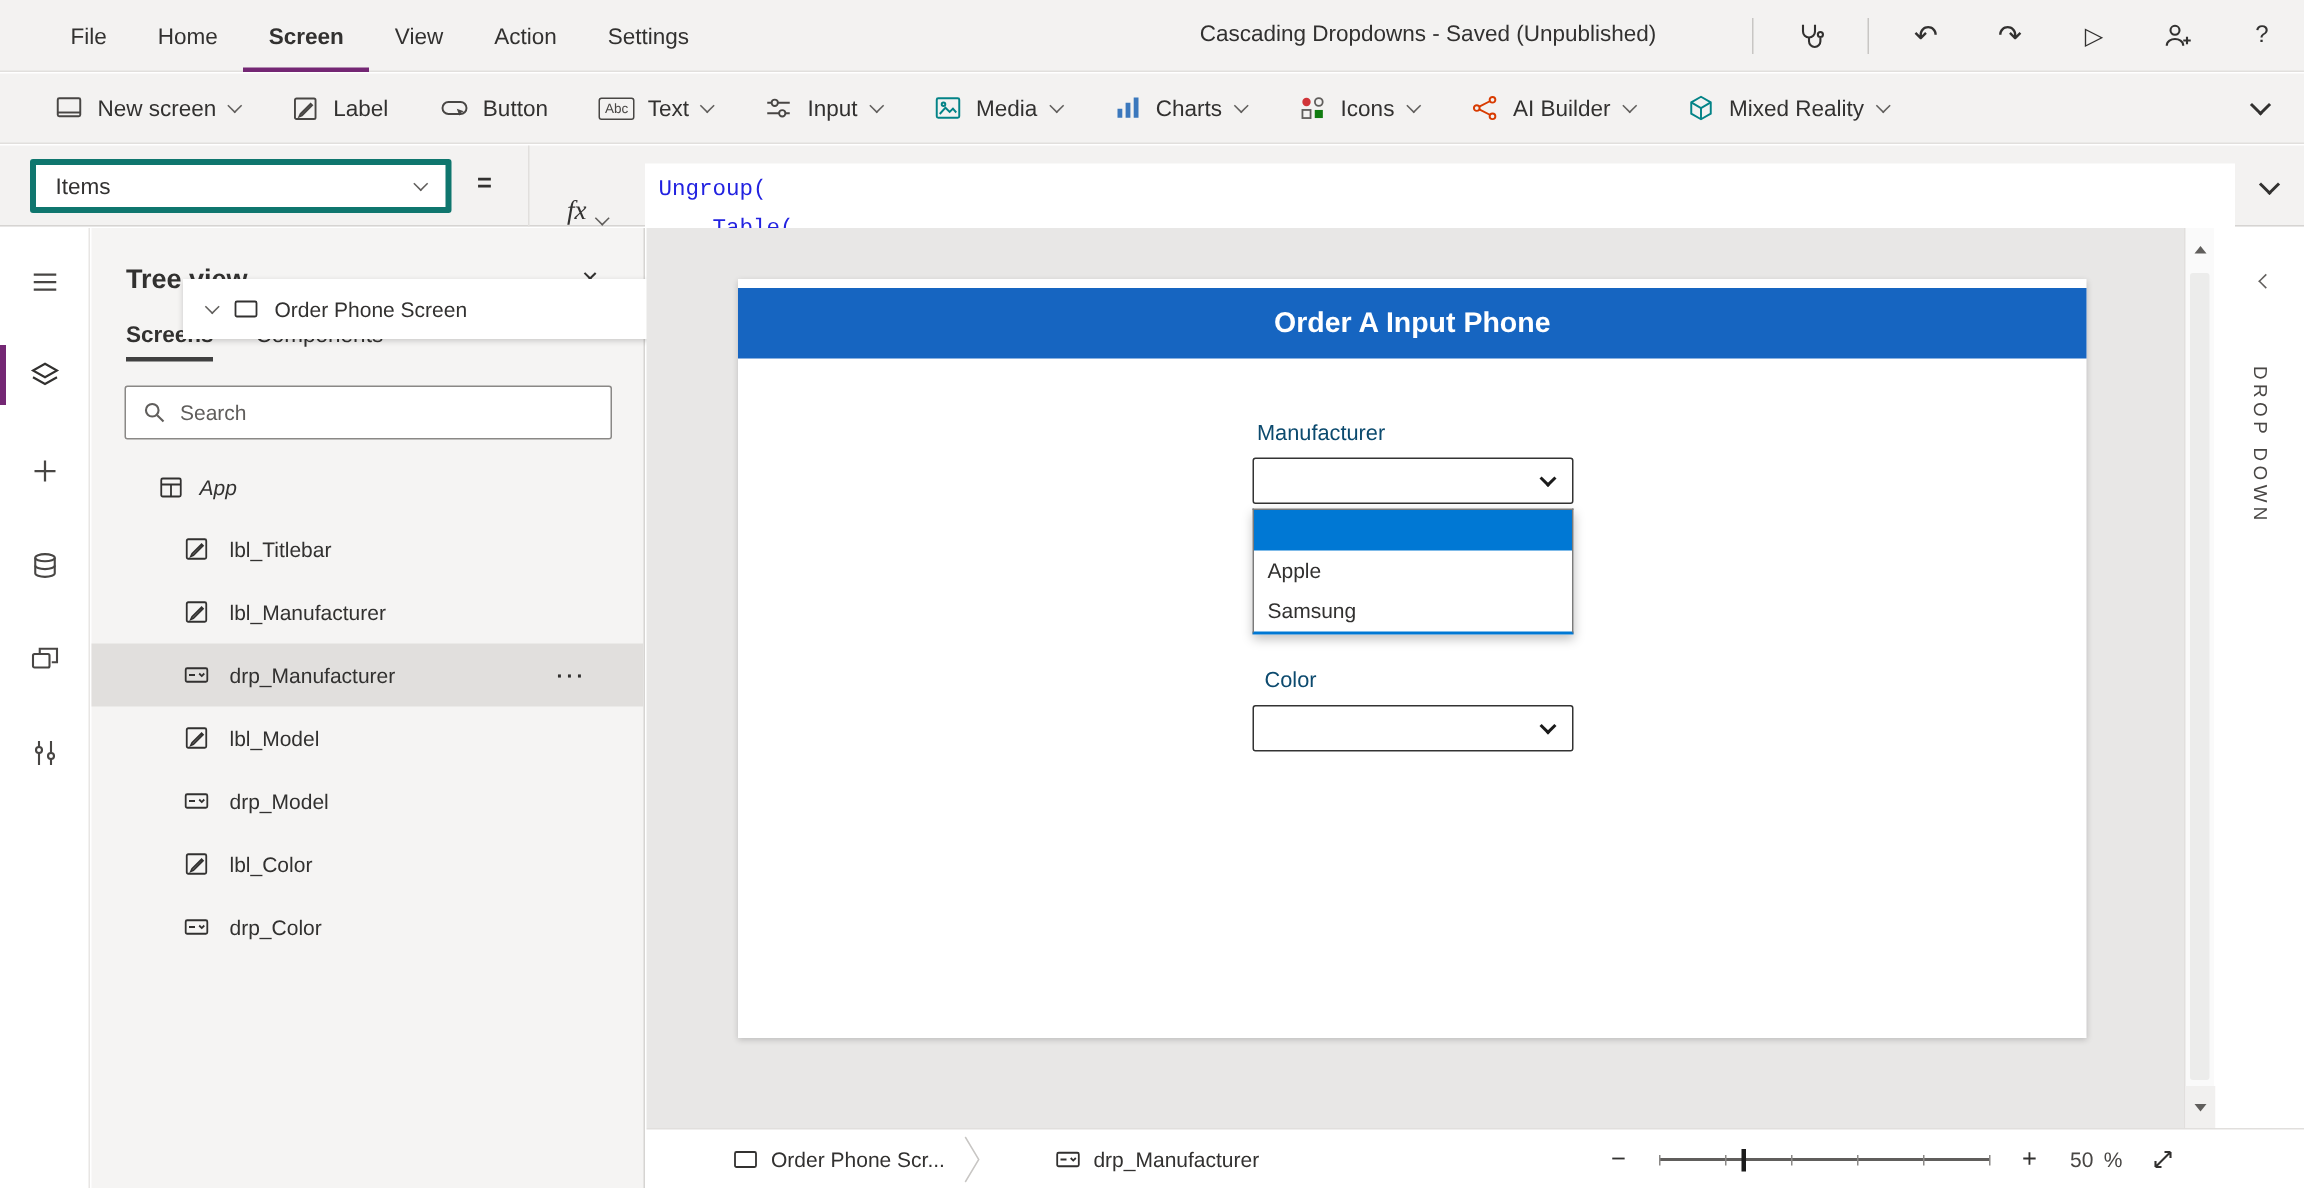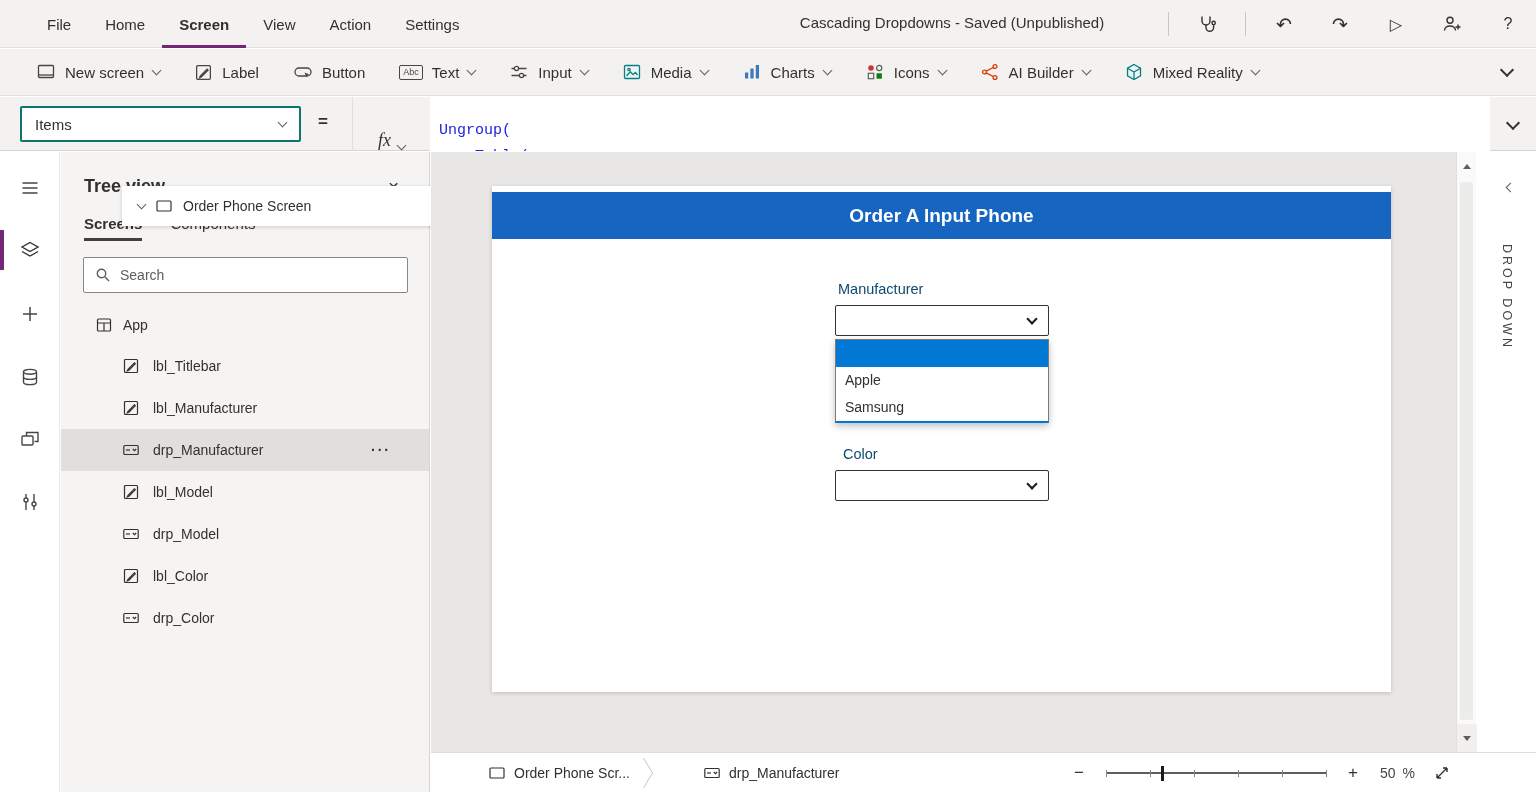--- a/index.html
+++ b/index.html
@@ -26,25 +26,25 @@
 
   
   .ribbon { position:absolute; left:0; top:49px; width:1536px; height:47px; background:#f3f2f1; border-bottom:1px solid #e1dfdd; display:flex; align-items:center; padding-left:36px; gap:34px; }
   .ribbon-item { display:flex; align-items:center; gap:9px; font-size:15px; white-space:nowrap; }
   .ric { display:flex; align-items:center; }
   .abc-box { display:inline-block; border:1.2px solid #484644; border-radius:2px; font-size:9px; padding:2px 3px; color:#484644; line-height:1; }
   .ribbon-more { margin-left:auto; margin-right:24px; }
 
   
   .formulabar { position:absolute; left:0; top:97px; width:1536px; height:54px; background:#f3f2f1; border-bottom:1px solid #d6d4d2; }
-  .prop-select { position:absolute; left:20px; top:9px; width:281px; height:36px; background:#fff; border:2px solid #0f766e; border-radius:2px; display:flex; align-items:center; justify-content:space-between; padding:0 13px; font-size:15px; }
+  .prop-select { position:absolute; left:20px; top:9px; width:281px; height:36px; background:#fff; border:4px solid #0f766e; border-radius:2px; display:flex; align-items:center; justify-content:space-between; padding:0 13px; font-size:15px; }
   .fb-eq { position:absolute; left:318px; top:15px; font-size:17px; font-weight:bold; }
   .fx-box { position:absolute; left:352px; top:0; width:78px; height:54px; display:flex; align-items:flex-end; justify-content:center; gap:7px; border-left:1px solid #e1dfdd; }
   .fx-label { font-family:"Liberation Serif", serif; font-style:italic; font-size:18px; }
-  .formula-input { position:absolute; left:430px; top:0; width:1060px; height:54px; background:#fff; overflow:hidden; padding:21px 0 0 9px; }
+  .formula-input { position:absolute; left:430px; top:12px; width:1060px; height:54px; background:#fff; overflow:hidden; padding:5px 0 0 9px; }
   .fline { font-family:"Liberation Mono", monospace; font-size:15px; line-height:26px; color:#2222e0; white-space:pre; }
   .fb-expand { position:absolute; left:1508px; top:21px; }
 
   
   .left-rail { position:absolute; left:0; top:152px; width:60px; height:640px; background:#fff; border-right:1px solid #e8e6e4; }
   .rail-btn { position:absolute; left:0; width:60px; height:44px; display:flex; align-items:center; justify-content:center; }
   .rail-btn.selected::before { content:""; position:absolute; left:0; top:2px; bottom:2px; width:4px; background:#742774; }
 
   
   .tree-panel { position:absolute; left:61px; top:152px; width:369px; height:640px; background:#f5f4f3; border-right:1px solid #d6d4d2; }
@@ -52,21 +52,21 @@
   .tp-title { font-size:18px; font-weight:600; }
   .tp-close { font-size:19px; color:#323130; line-height:1; }
   .tp-tabs { display:flex; gap:28px; padding-left:23px; margin-top:18px; }
   .tab { font-size:15px; padding-bottom:6px; border-bottom:3px solid transparent; }
   .tab.active { font-weight:600; border-bottom-color:#404040; }
   .search-box { position:relative; margin:16px 21px 12px 22px; }
   .search-box input { width:100%; height:36px; border:1px solid #8a8886; border-radius:2px; background:#fff; font-size:14px; padding:0 10px 0 36px; font-family:"Liberation Sans", sans-serif; color:#323130; outline:none; }
   .search-box input::placeholder { color:#605e5c; }
   .search-ic { position:absolute; left:12px; top:10px; }
   .tree-row { display:flex; align-items:center; font-size:14px; }
-  .tree-row.app    { height:40px; padding-left:34px; gap:10px; }
+  .tree-row.app    { height:40px; padding-left:44px; gap:10px;font-style:italic; }
   .tree-row.screen { height:40px; padding-left:16px; gap:10px; }
   .tree-row.child  { height:42px; padding-left:61px; gap:13px; }
   .tree-row.selected { background:#e1dfdd; }
   .tic { display:flex; align-items:center; }
   .more-dots { margin-left:auto; margin-right:38px; font-weight:bold; letter-spacing:2px; color:#323130; }
 
   
   .canvas { position:absolute; left:431px; top:152px; width:1025px; height:600px; background:#e8e7e6; }
   .screen { position:absolute; left:61px; top:34px; width:899px; height:506px; background:#fff; box-shadow:0 1px 4px rgba(0,0,0,.18); }
   .screen-header { position:absolute; left:0; top:6px; width:100%; height:47px; background:#1665c1; color:#fff; display:flex; align-items:center; justify-content:center; font-size:19px; font-weight:600; }

